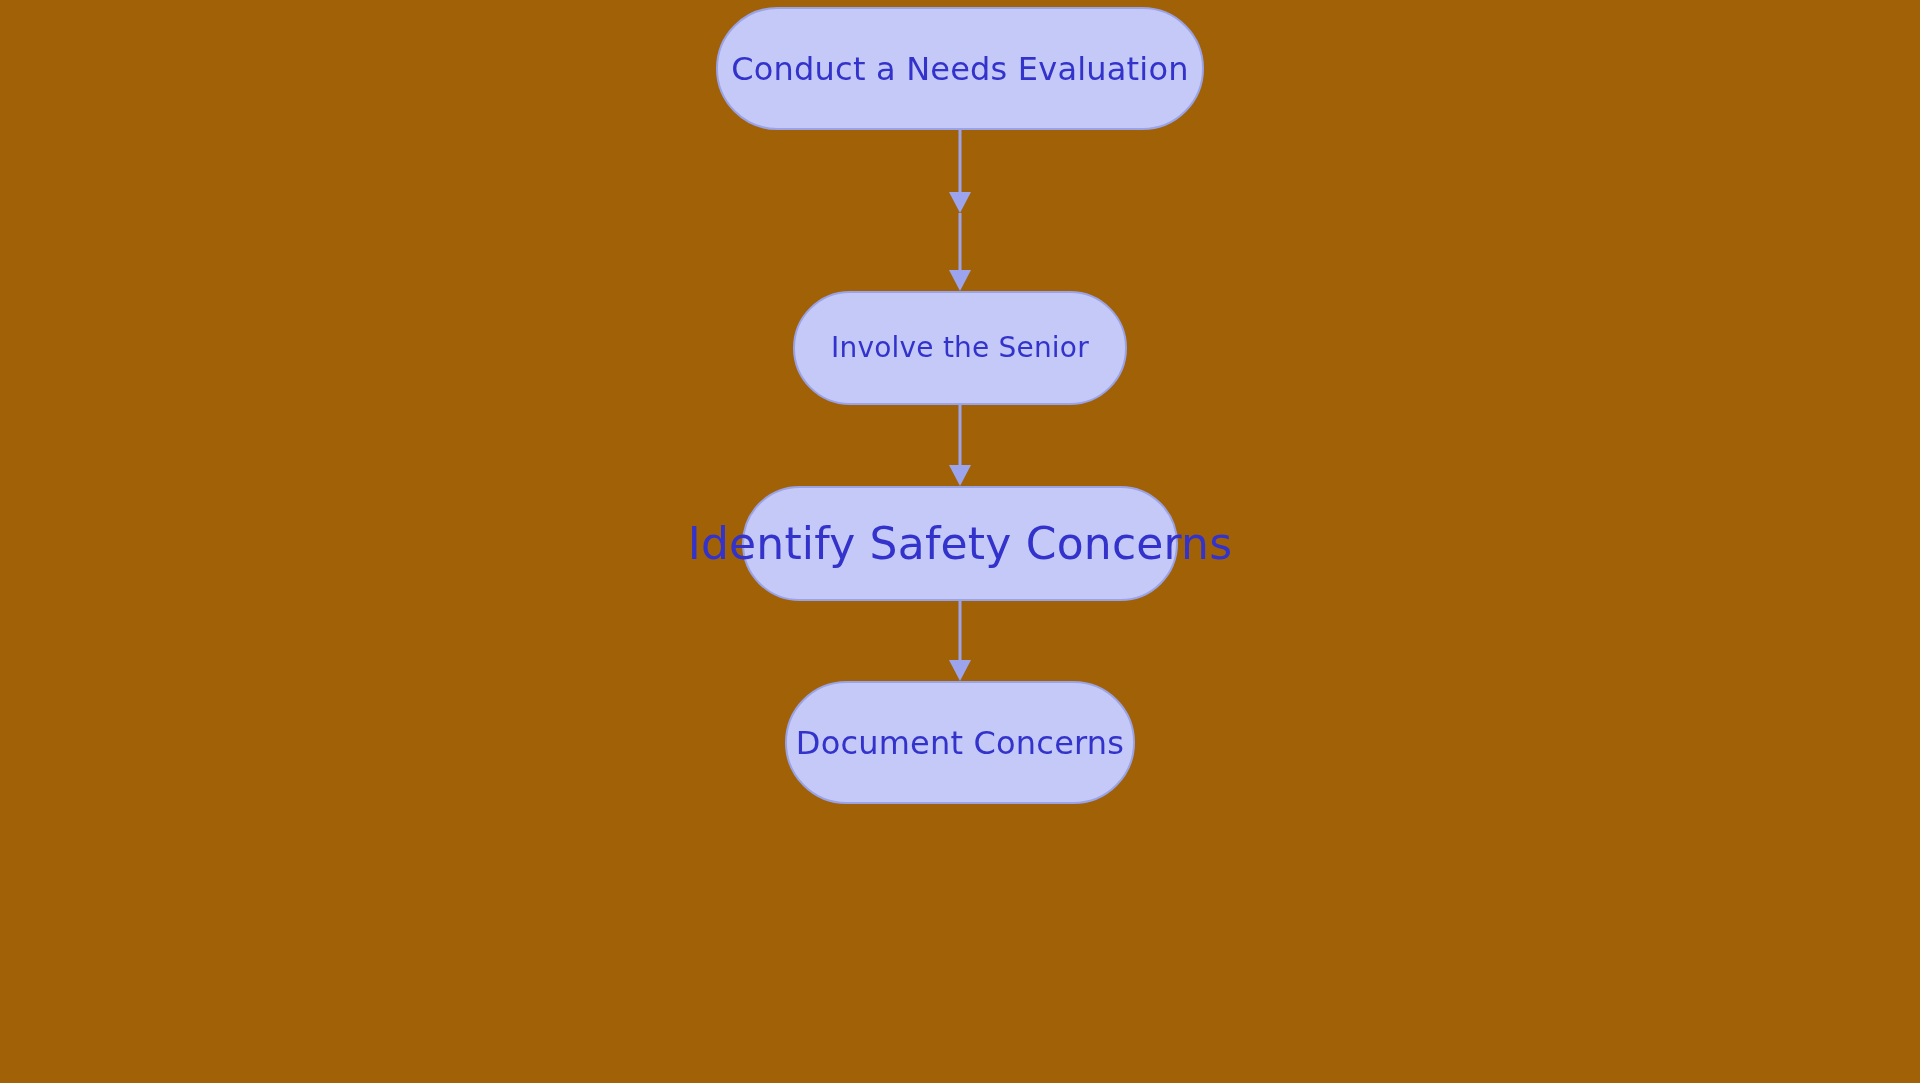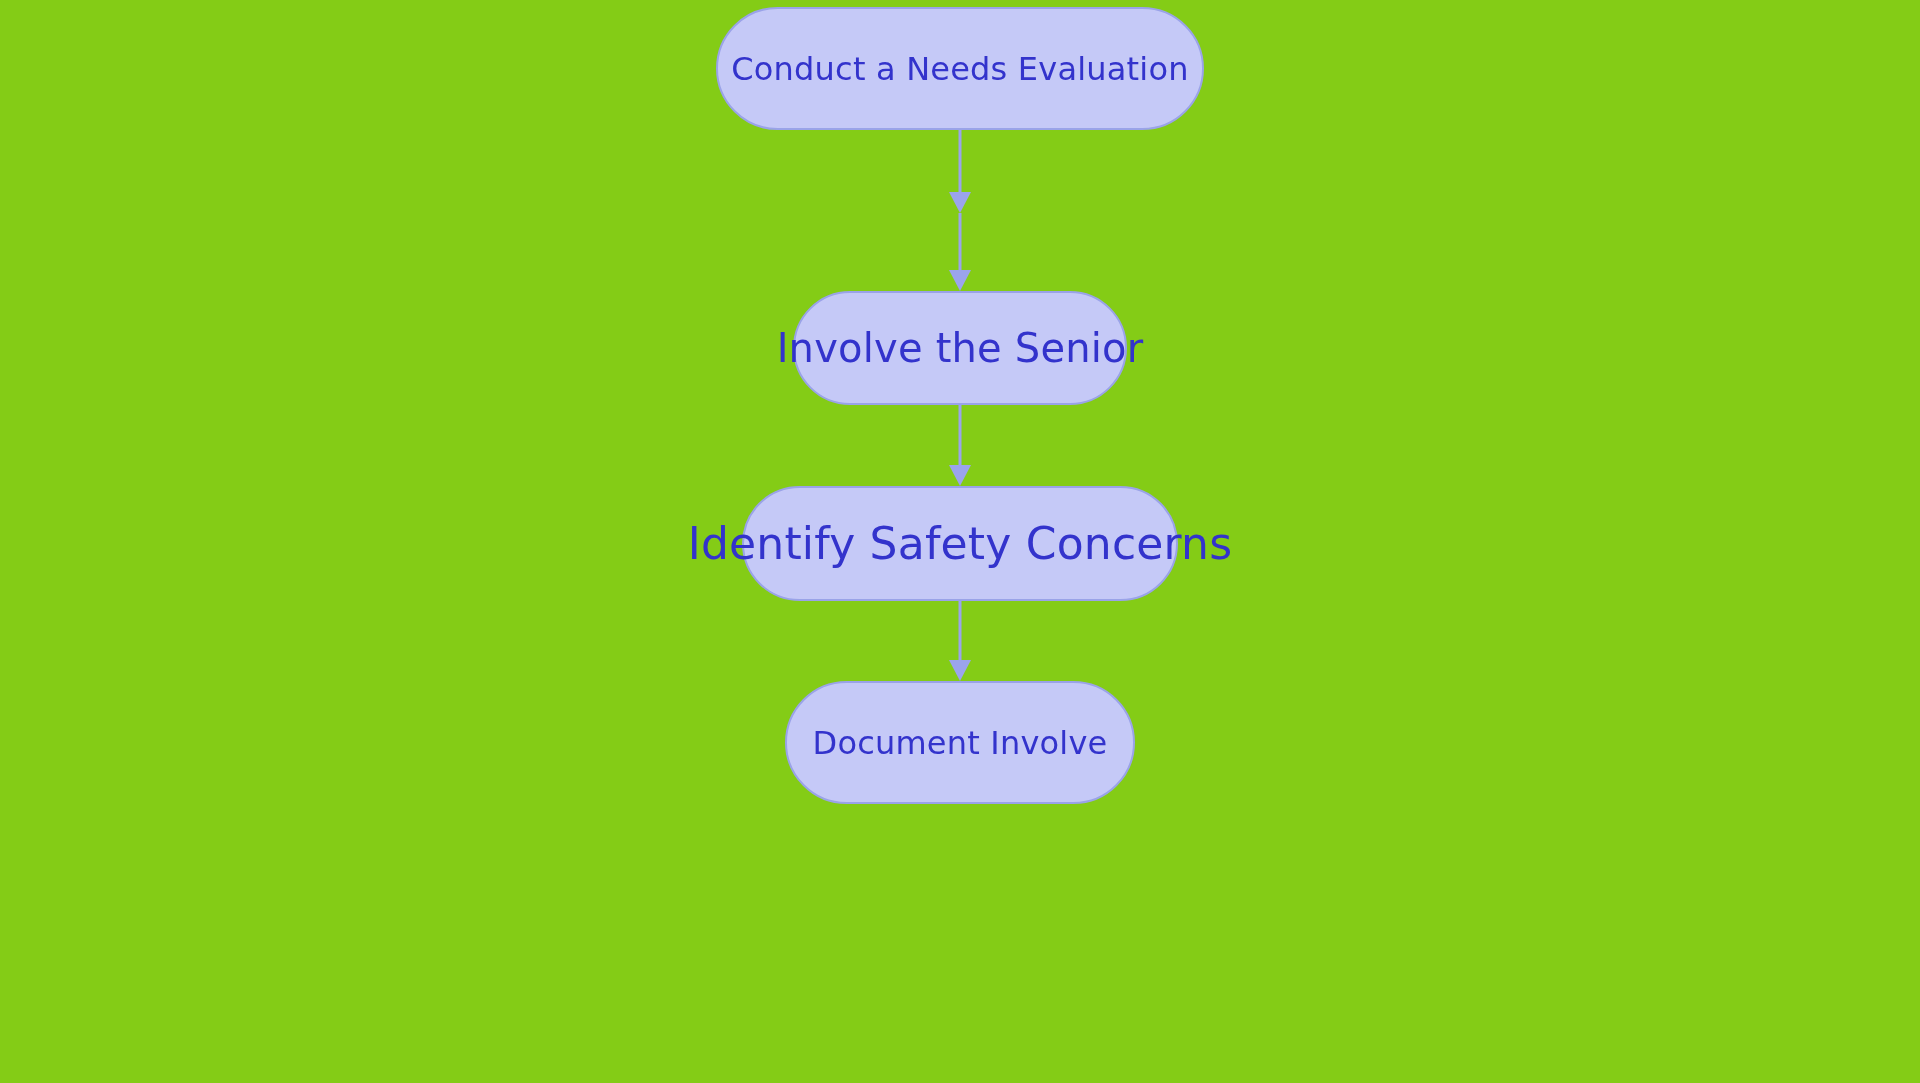--- a/index.html
+++ b/index.html
@@ -11,21 +11,21 @@
     width: 1920px;
     height: 1083px;
     overflow: hidden;
     font-family: "DejaVu Sans", sans-serif;
   }
 
   #flowchart-canvas {
     position: relative;
     width: 1920px;
     height: 1083px;
-    background: #84cc16;
+    background: #a16207;
   }
 
   .flow-column {
     position: absolute;
     left: 0;
     top: 0;
     width: 1920px;
     height: 1083px;
     display: flex;
     flex-direction: column;
@@ -92,21 +92,21 @@
 
 
     <div class="connector connector-1">
       <svg viewBox="0 0 40 78" preserveAspectRatio="none" aria-hidden="true">
         <line x1="20" y1="0" x2="20" y2="59" stroke="#9BA4EC" stroke-width="3"></line>
         <polygon points="20,78 9,57 31,57" fill="#9BA4EC"></polygon>
       </svg>
     </div>
 
     <div class="node node-2" style="background:#C5C9F7; border-color:#9AA3E8;">
-      <span class="node-label" style="color:#3333CC; font-size:40px;">Involve the Senior</span>
+      <span class="node-label" style="color:#3333CC; font-size:28px;">Involve the Senior</span>
     </div>
 
     <div class="connector connector-2">
       <svg viewBox="0 0 40 81" preserveAspectRatio="none" aria-hidden="true">
         <line x1="20" y1="0" x2="20" y2="62" stroke="#9BA4EC" stroke-width="3"></line>
         <polygon points="20,81 9,60 31,60" fill="#9BA4EC"></polygon>
       </svg>
     </div>
 
     <div class="node node-3" style="background:#C5C9F7; border-color:#9AA3E8;">
@@ -114,17 +114,17 @@
     </div>
 
     <div class="connector connector-3">
       <svg viewBox="0 0 40 80" preserveAspectRatio="none" aria-hidden="true">
         <line x1="20" y1="0" x2="20" y2="61" stroke="#9BA4EC" stroke-width="3"></line>
         <polygon points="20,80 9,59 31,59" fill="#9BA4EC"></polygon>
       </svg>
     </div>
 
     <div class="node node-4" style="background:#C5C9F7; border-color:#9AA3E8;">
-      <span class="node-label" style="color:#3333CC; font-size:32px;">Document Involve</span>
+      <span class="node-label" style="color:#3333CC; font-size:32px;">Document Concerns</span>
     </div>
 
   </div>
 </div>
 
 </body></html>

